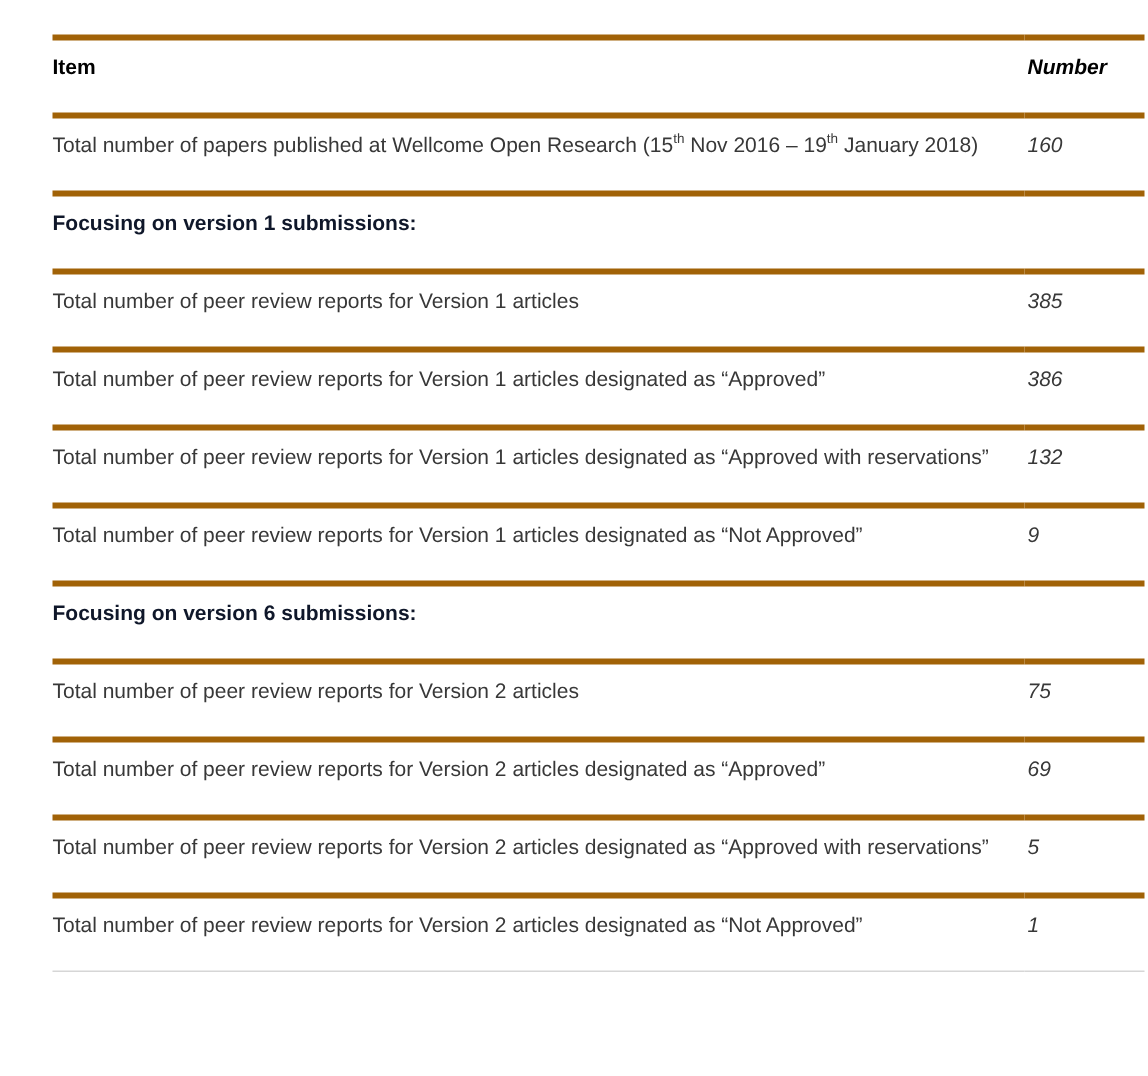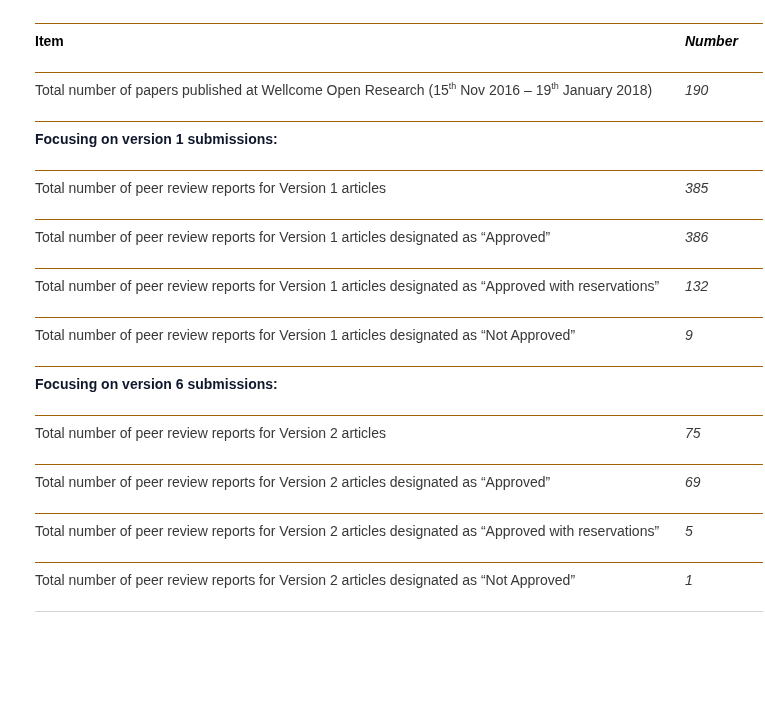--- a/index.html
+++ b/index.html
@@ -23,21 +23,21 @@
   table.stats {
     width: 100%;
     border-collapse: collapse;
     border-bottom: 1px solid #d6d6d6;
     table-layout: fixed;
   }
   table.stats col.col-item   { width: 648px; }
   table.stats col.col-number { width: 80px; }
   table.stats th,
   table.stats td {
-    border-top: 1px solid #a16207;
+    border-top: 4px solid #a16207;
     vertical-align: bottom;
     text-align: left;
     padding: 1px 0 14px 0;
     font-size: 14px;
     line-height: 33px;
     color: #383838;
     font-weight: normal;
     word-wrap: break-word;
   }
   table.stats td.number-cell,
@@ -70,21 +70,21 @@
     </colgroup>
     <thead>
       <tr>
         <th>Item</th>
         <th class="number-head">Number</th>
       </tr>
     </thead>
     <tbody>
       <tr>
         <td class="item-cell"><span>Total number of papers published at Wellcome Open Research (15</span><sup class="ordinal">th</sup><span> Nov 2016 – 19</span><sup class="ordinal">th</sup><span> January 2018)</span></td>
-        <td class="number-cell">190</td>
+        <td class="number-cell">160</td>
       </tr>
       <tr class="section-row">
         <td colspan="2">Focusing on version 1 submissions:</td>
       </tr>
       <tr>
         <td class="item-cell">Total number of peer review reports for Version 1 articles</td>
         <td class="number-cell">385</td>
       </tr>
       <tr>
         <td class="item-cell">Total number of peer review reports for Version 1 articles designated as “Approved”</td>

